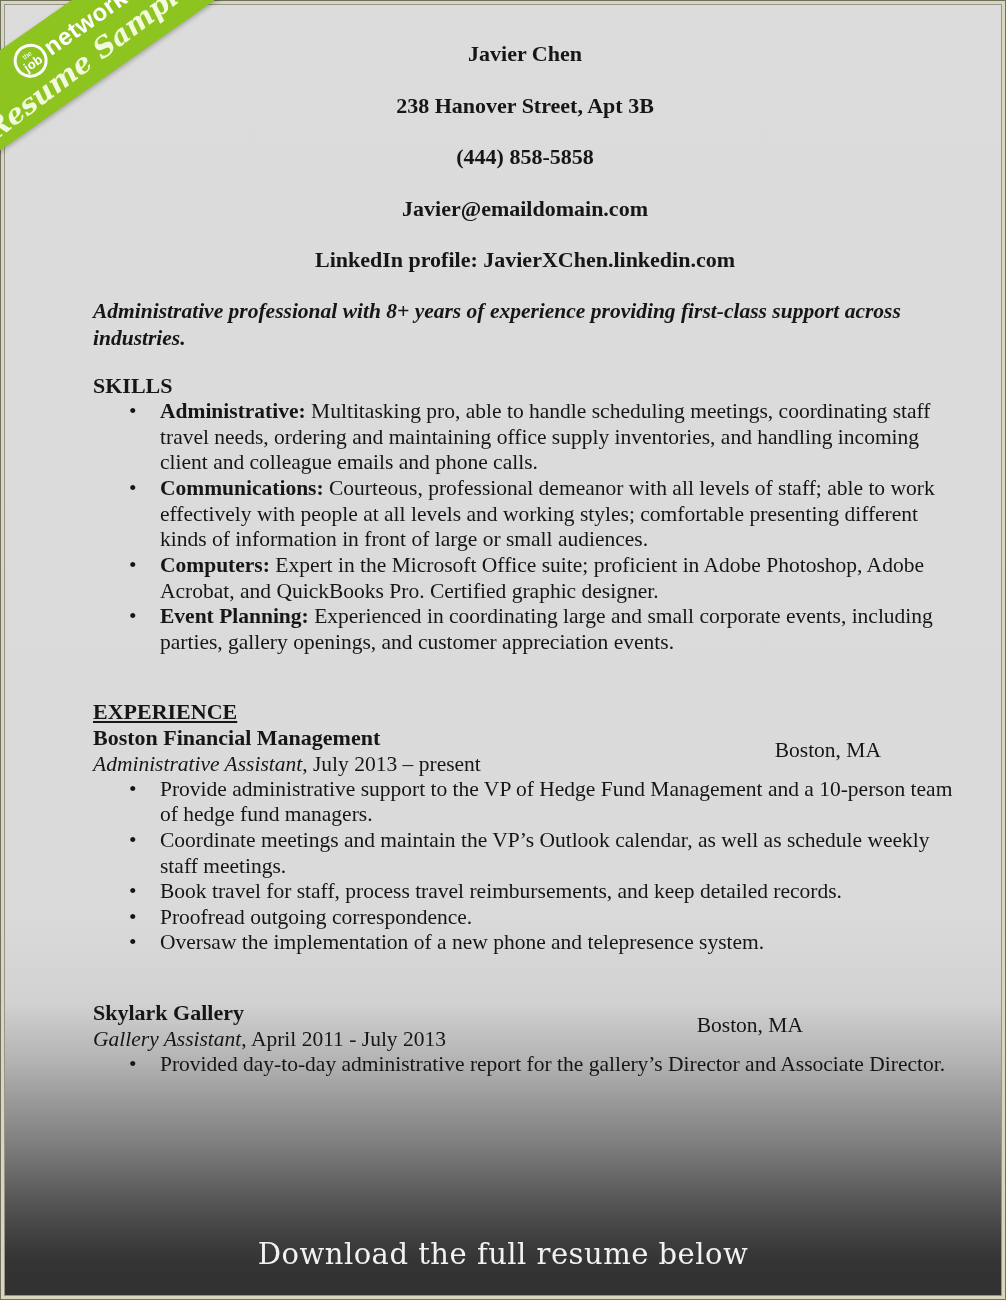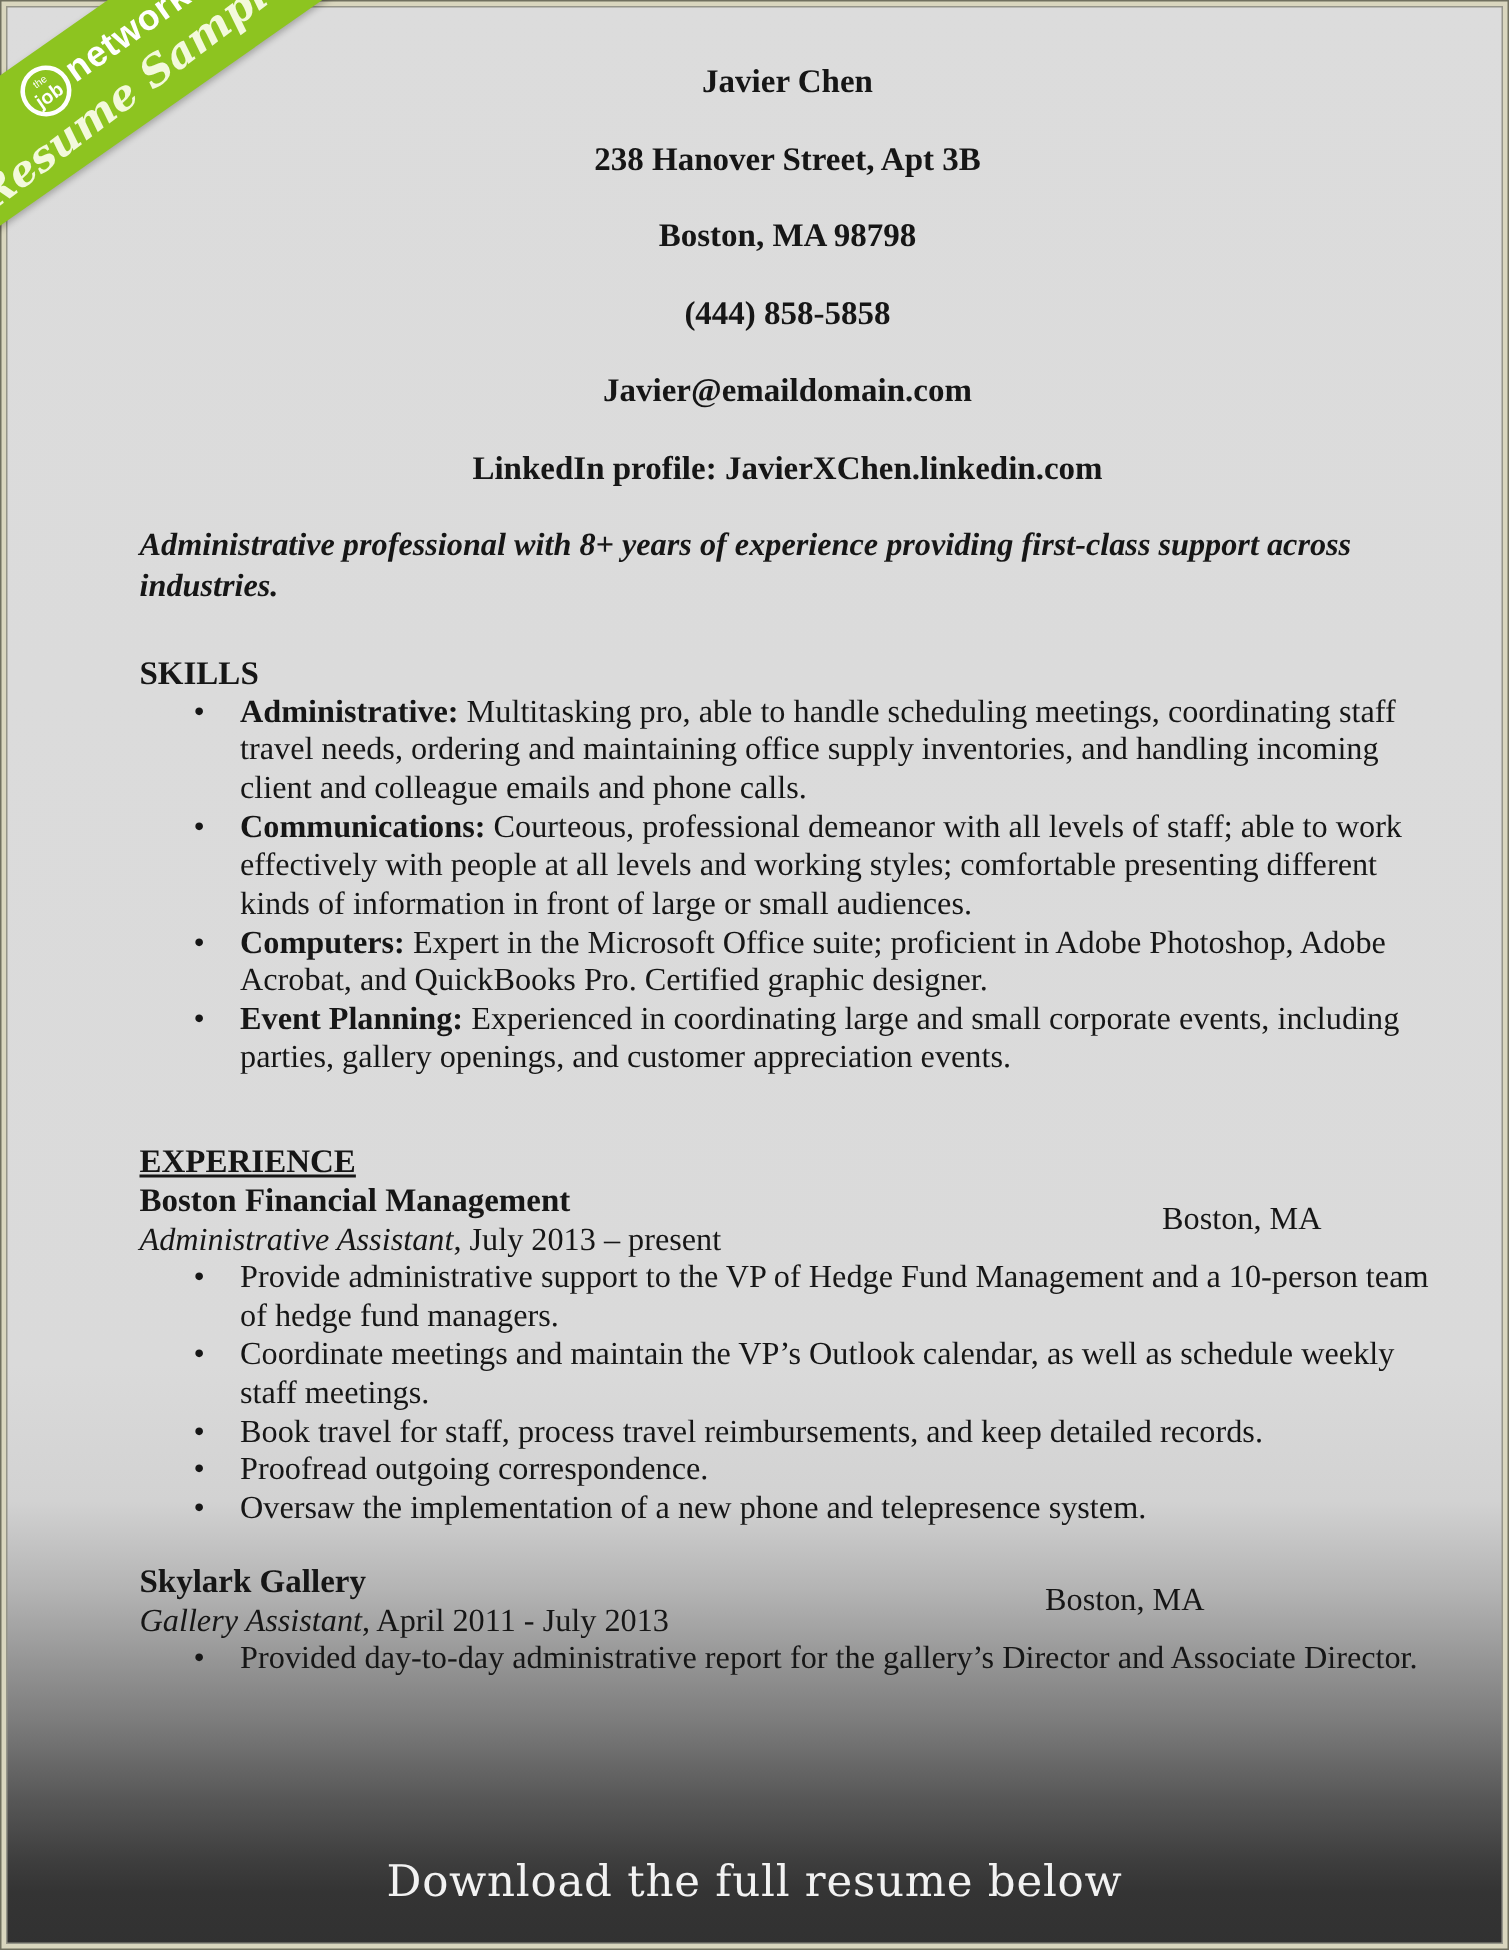--- a/index.html
+++ b/index.html
@@ -22,36 +22,36 @@
     position:absolute; left:93px; top:0; width:864px;
     font-size:21.5px; line-height:25.65px;
   }
   
   .contact{padding-top:28px; text-align:center; font-weight:bold; font-size:22px;}
   .contact div{line-height:51.6px; white-space:nowrap;}
   
   .summary{margin-top:12px; font-style:italic; font-weight:bold; line-height:27px;}
   
   .sec{font-weight:bold; font-size:22px; line-height:26px;}
-  .sec-skills{margin-top:32px;}
+  .sec-skills{margin-top:21px;}
   .sec-exp{margin-top:43px;text-decoration:underline;}
   
   ul.blist{list-style:none; margin:0; padding:0;}
   ul.blist li{position:relative; padding-left:67px;}
   .blt{position:absolute; left:36px; top:0;}
   .skills-list{margin-top:24px;}
   .job1-list{margin-top:25px;}
   .job2-list{margin-top:25px;}
   
   .jobhdr{position:relative; line-height:26px;}
   .jobhdr .company{font-weight:bold; font-size:22px;}
   .jobhdr .loc{position:absolute; top:12px; font-weight:normal;font-family:Liberation Serif, serif;}
   .job1-hdr{}
   .job1-hdr .loc{right:76px;}
-  .job2-hdr{margin-top:22px;}
+  .job2-hdr{margin-top:44px;}
   .job2-hdr .loc{right:154px;}
   .jobtitle{font-style:italic;}
   .jobdates{font-style:normal;}
   
   .ribbon{
     position:absolute; left:-148px; top:9px;
     width:440px; height:82px;
     background:#8dc420;
     transform:rotate(-35deg);
     display:flex; flex-direction:column; align-items:center; justify-content:center;
@@ -103,21 +103,20 @@
       </div>
       <div class="ribbon-label">Resume Sample</div>
     </div>
   </div>
 
   <div class="content">
 
     <div class="contact">
       <div>Javier Chen</div>
       <div>238 Hanover Street, Apt 3B</div>
-      <div>Boston, MA 98798</div>
       <div>(444) 858-5858</div>
       <div>Javier@emaildomain.com</div>
       <div>LinkedIn profile: JavierXChen.linkedin.com</div>
     </div>
 
     <div class="summary">Administrative professional with 8+ years of experience providing first-class support across industries.</div>
 
     <div class="sec sec-skills">SKILLS</div>
     <ul class="blist skills-list">
       <li>

